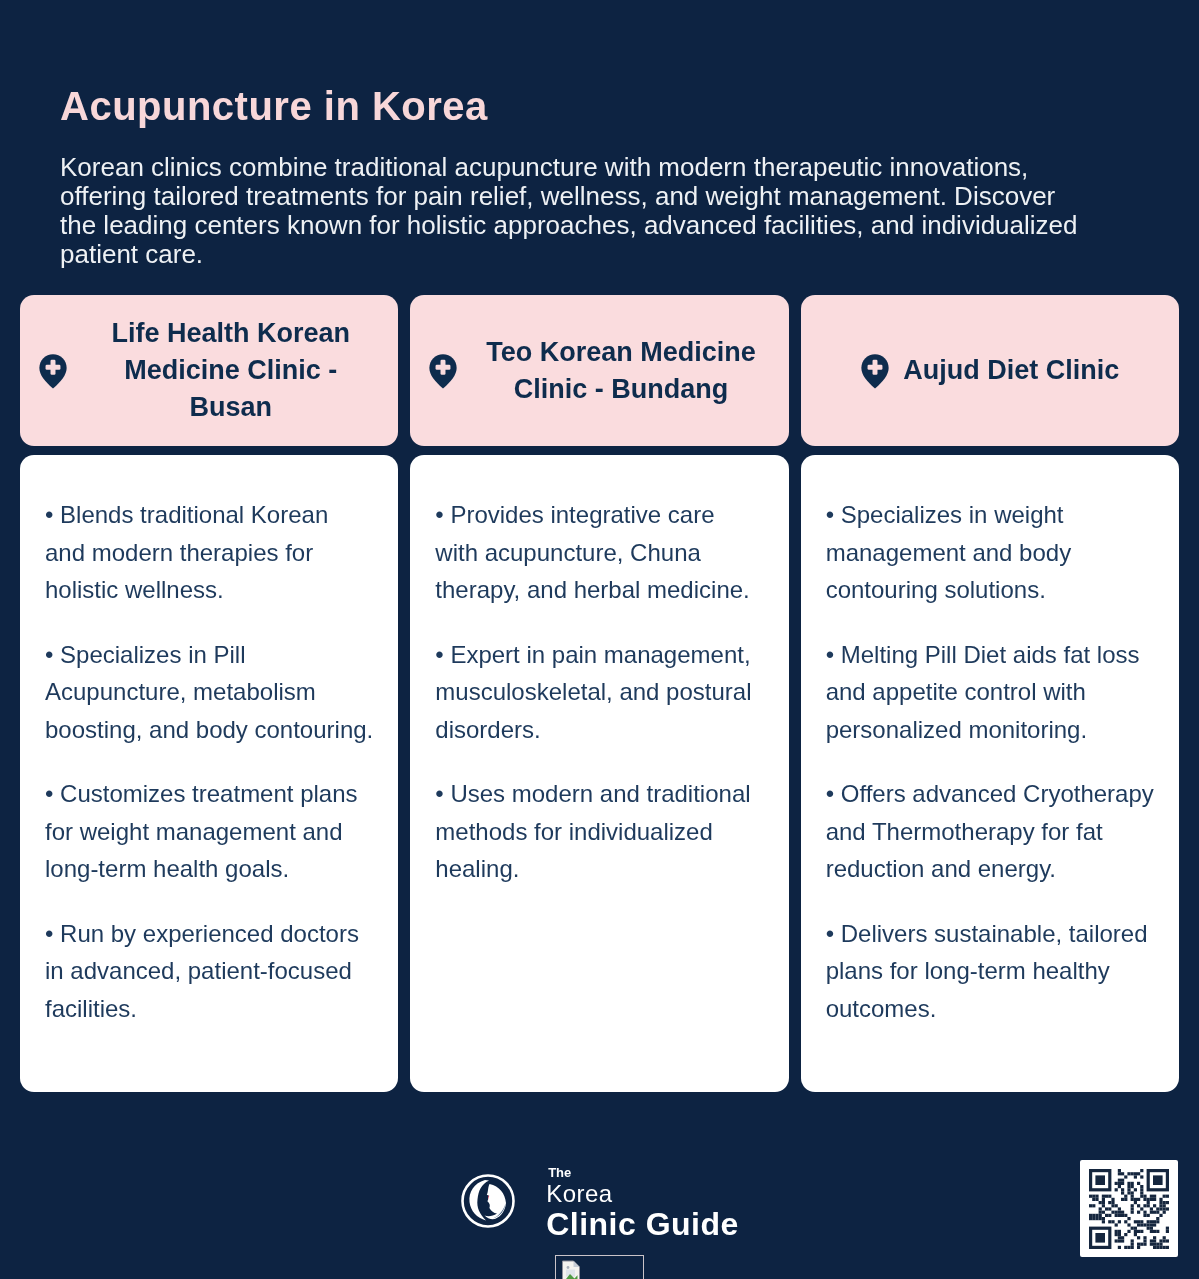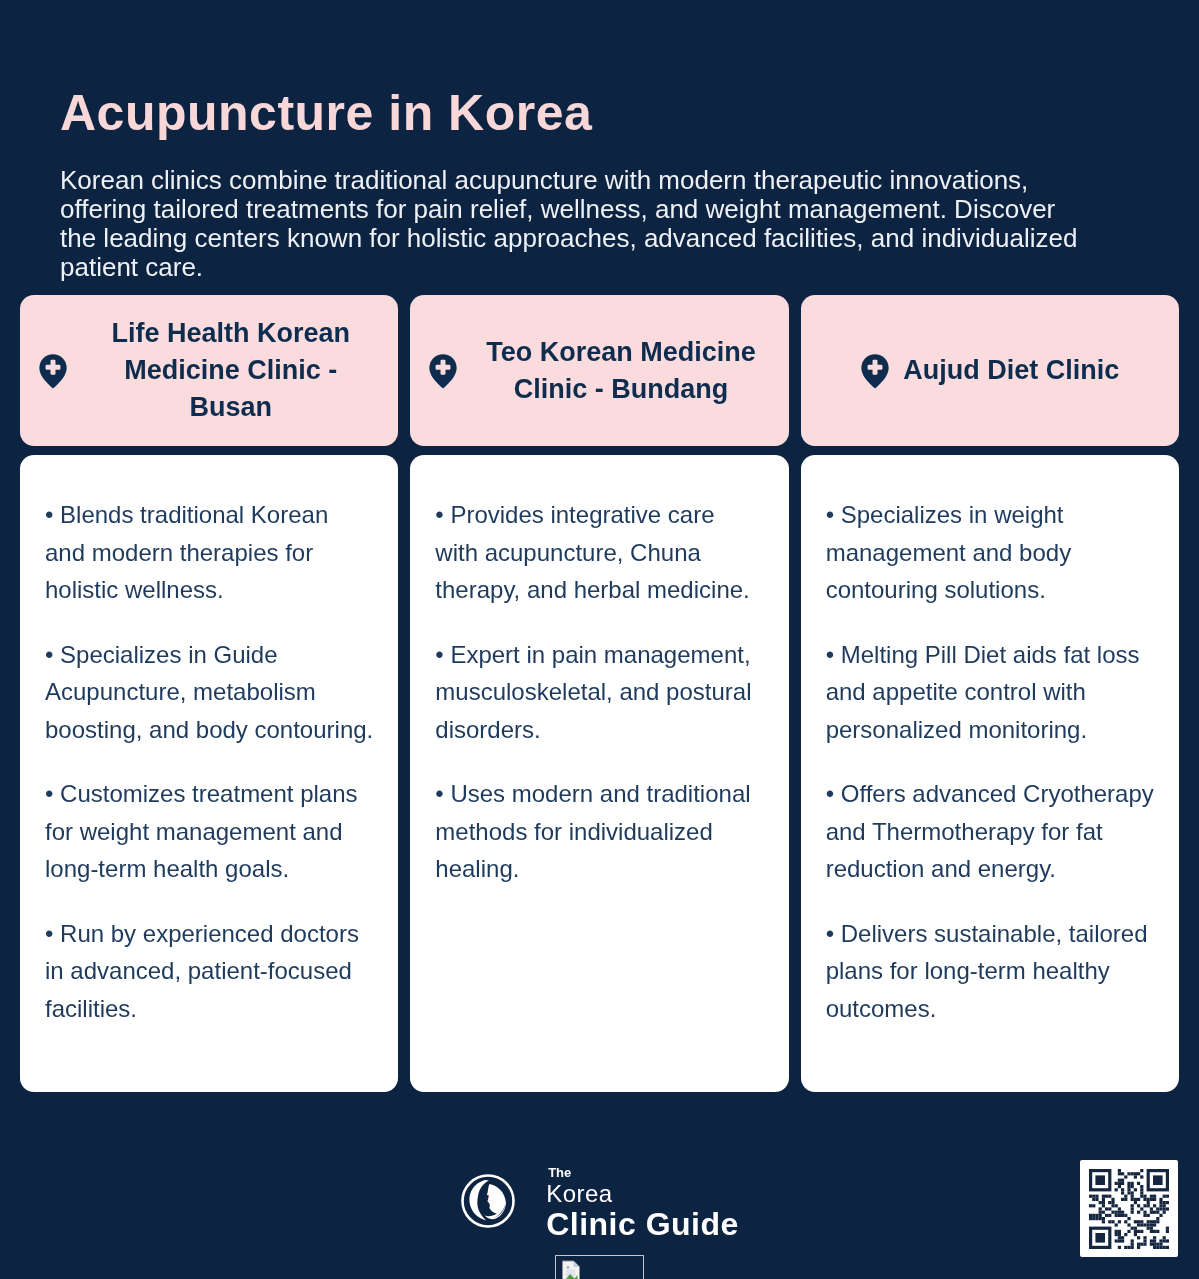--- a/index.html
+++ b/index.html
@@ -7,21 +7,21 @@
     width:1199px;height:1279px;
     background:#0d2342;
     font-family:"Liberation Sans", sans-serif;
     position:relative;
     overflow:hidden;
   }
   .hero{padding:84px 60px 0;}
   .page-title{
     margin:0 0 24px;
     color:#f8d7d9;
-    font-size:50px;
+    font-size:40px;
     font-weight:bold;
     letter-spacing:.5px;
   }
   .page-subtitle{
     margin:0;
     color:#eef1f4;
     font-size:26px;
     line-height:29px;
     max-width:1035px;
   }
@@ -111,21 +111,21 @@
         <svg width="30" height="36" viewBox="0 0 24 29">
           <path d="M12 1 C5.9 1 1 5.9 1 12 C1 17.5 5.5 23 12 28.5 C18.5 23 23 17.5 23 12 C23 5.9 18.1 1 12 1 Z" fill="#0e2c4d"></path>
           <rect x="10" y="5.5" width="4" height="12" rx="1" fill="#fadcde"></rect>
           <rect x="6" y="9.5" width="12" height="4" rx="1" fill="#fadcde"></rect>
         </svg>
       </span>
       <span class="head-title">Life Health Korean Medicine Clinic - Busan</span>
     </div>
     <div class="body-card">
         <p class="bullet">• Blends traditional Korean and modern therapies for holistic wellness.</p>
-        <p class="bullet">• Specializes in Guide Acupuncture, metabolism boosting, and body contouring.</p>
+        <p class="bullet">• Specializes in Pill Acupuncture, metabolism boosting, and body contouring.</p>
         <p class="bullet">• Customizes treatment plans for weight management and long-term health goals.</p>
         <p class="bullet">• Run by experienced doctors in advanced, patient-focused facilities.</p>
       </div>
   </div>
 
   <div class="col">
     <div class="head-card">
       <span class="pin">
         <svg width="30" height="36" viewBox="0 0 24 29">
           <path d="M12 1 C5.9 1 1 5.9 1 12 C1 17.5 5.5 23 12 28.5 C18.5 23 23 17.5 23 12 C23 5.9 18.1 1 12 1 Z" fill="#0e2c4d"></path>

